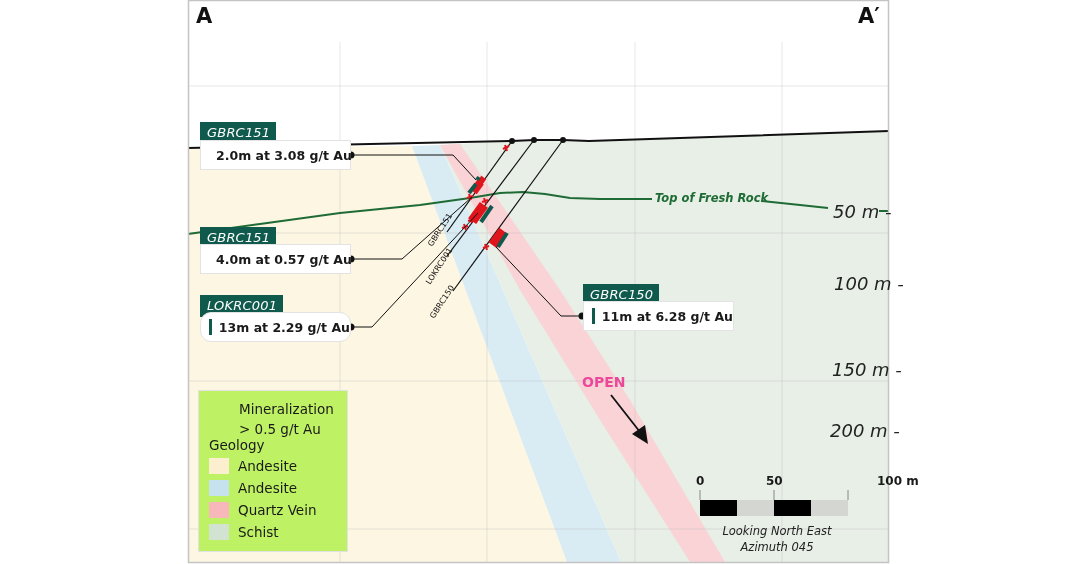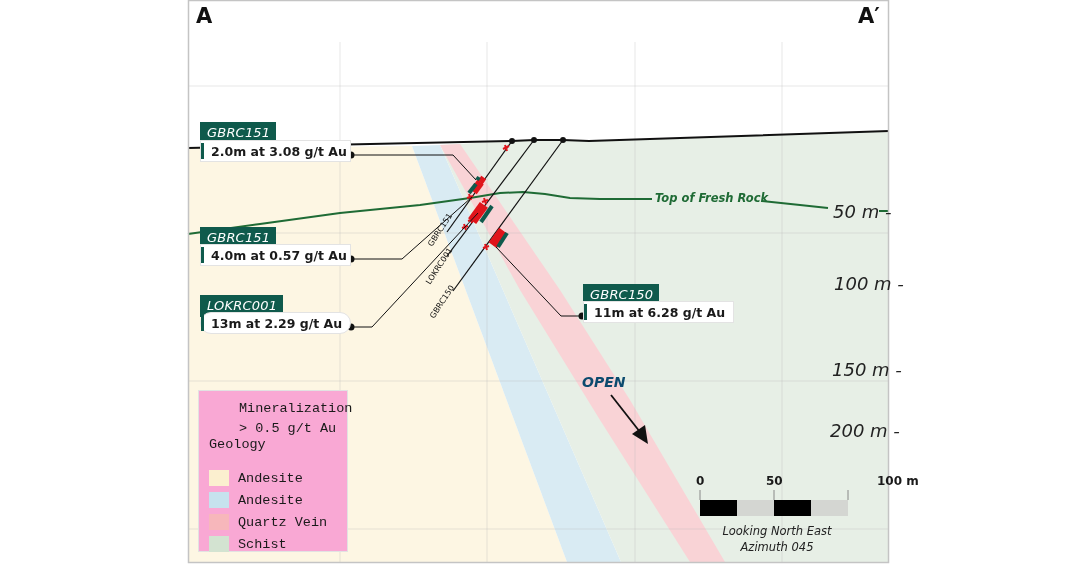--- a/index.html
+++ b/index.html
@@ -1,33 +1,33 @@
 <!DOCTYPE html>
 <html><head>
 <meta charset="utf-8">
 <style>
   html, body { margin:0; padding:0; background:#ffffff; }
   body { width:1078px; height:564px; position:relative; overflow:hidden; font-family:"DejaVu Sans", sans-serif; }
   #stage { position:absolute; left:0; top:0; width:1078px; height:564px; }
   svg text { font-family:"DejaVu Sans", sans-serif; }
   .callout { position:absolute; }
   .callout-tag { position:absolute; background:#0f5a4c; color:#ffffff; font-style:italic; font-size:13px; padding:2px 6px 2px 7px; height:18px; line-height:18px; letter-spacing:0.2px; }
-  .callout-box { position:absolute; background:#ffffff; border:1px solid #e3e3e3; height:22px; display:flex; align-items:center; box-sizing:border-box; padding-left:0; }
+  .callout-box { position:absolute; background:#ffffff; border:1px solid #e3e3e3; height:30px; display:flex; align-items:center; box-sizing:border-box; padding-left:8px; }
   .callout-bar { width:3px; height:16px; background:#0f5a4c; margin-right:7px; }
   .callout-text { font-weight:bold; font-size:12.5px; color:#1a1a1a; white-space:nowrap; }
   .corner-label { position:absolute; font-weight:bold; font-size:21px; color:#111; }
-  .legend { position:absolute; left:198px; top:390px; width:150px; height:162px; background:#f9a8d4; border:1px solid #e2e2e2; box-sizing:border-box;font-family:Liberation Mono, monospace; }
-  .legend-row { position:absolute; left:10px; display:flex; align-items:center; font-size:13.5px; color:#1a1a1a;margin-top:12px; }
+  .legend { position:absolute; left:198px; top:390px; width:150px; height:162px; background:#bef264; border:1px solid #e2e2e2; box-sizing:border-box; }
+  .legend-row { position:absolute; left:10px; display:flex; align-items:center; font-size:13.5px; color:#1a1a1a; }
   .swatch { width:20px; height:16px; margin-right:9px; }
   .legend-min { position:absolute; left:40px; top:8px; font-size:13.5px; line-height:20px; color:#1a1a1a; }
   .legend-geo { position:absolute; left:10px; top:46px; font-size:13.5px; color:#1a1a1a; }
   .depth { position:absolute; font-style:italic; font-size:18px; color:#222; white-space:nowrap; }
   .scale-lbl { position:absolute; font-weight:bold; font-size:12px; color:#1a1a1a; }
   .scale-cap { position:absolute; font-style:italic; font-size:11.5px; color:#222; text-align:center; width:160px; line-height:16px; }
-  .open-lbl { position:absolute; font-weight:bold; font-style:italic; font-size:14px; color:#0c4a6e; }
+  .open-lbl { position:absolute; font-weight:bold; font-size:14px; color:#ec4899; }
   .frtext { position:absolute; font-style:italic; font-weight:bold; font-size:11.5px; color:#1f6b35; white-space:nowrap; }
 </style>
 </head>
 <body>
 
 <div id="stage">
   <svg width="1078" height="564" viewBox="0 0 1078 564" xmlns="http://www.w3.org/2000/svg" style="position:absolute;left:0;top:0;">
 
     <rect x="188" y="0" width="701" height="563" fill="#ffffff"></rect>
 

